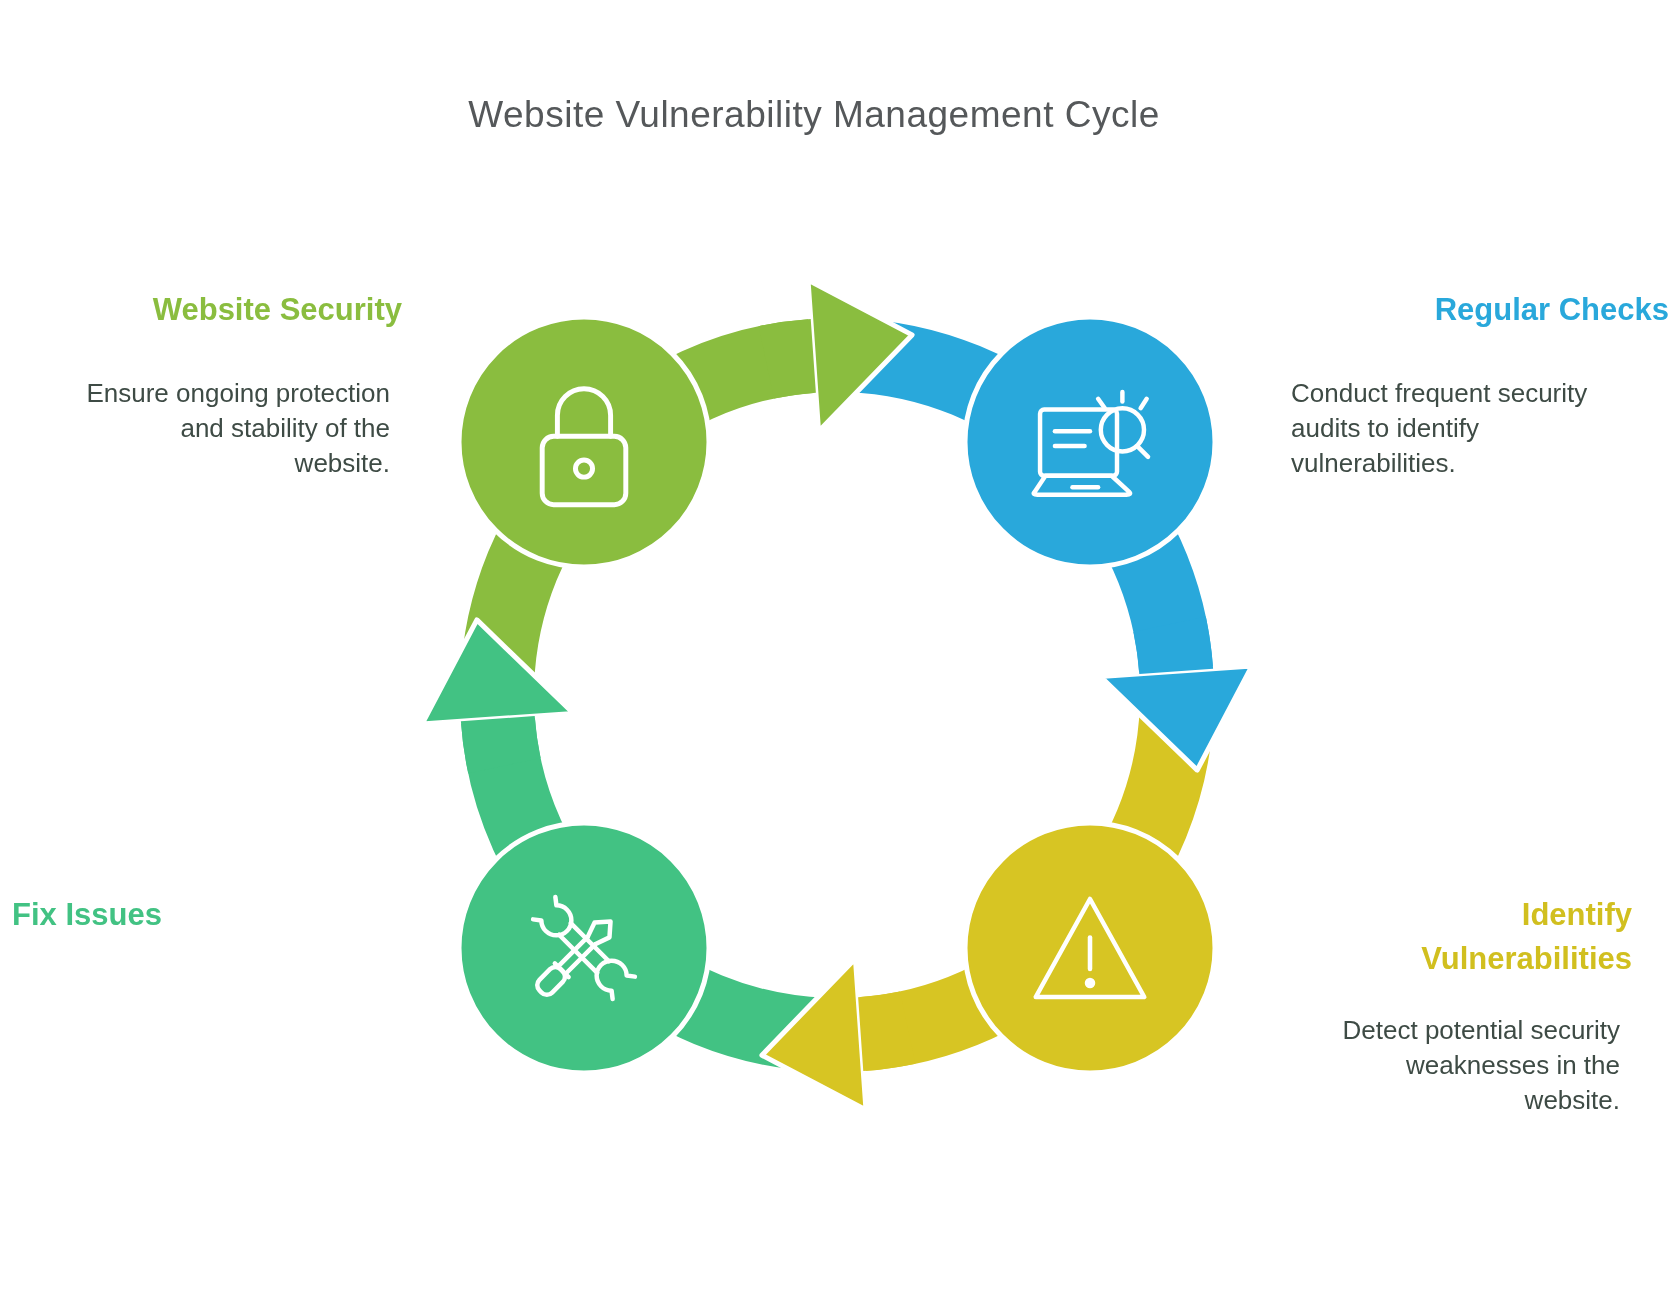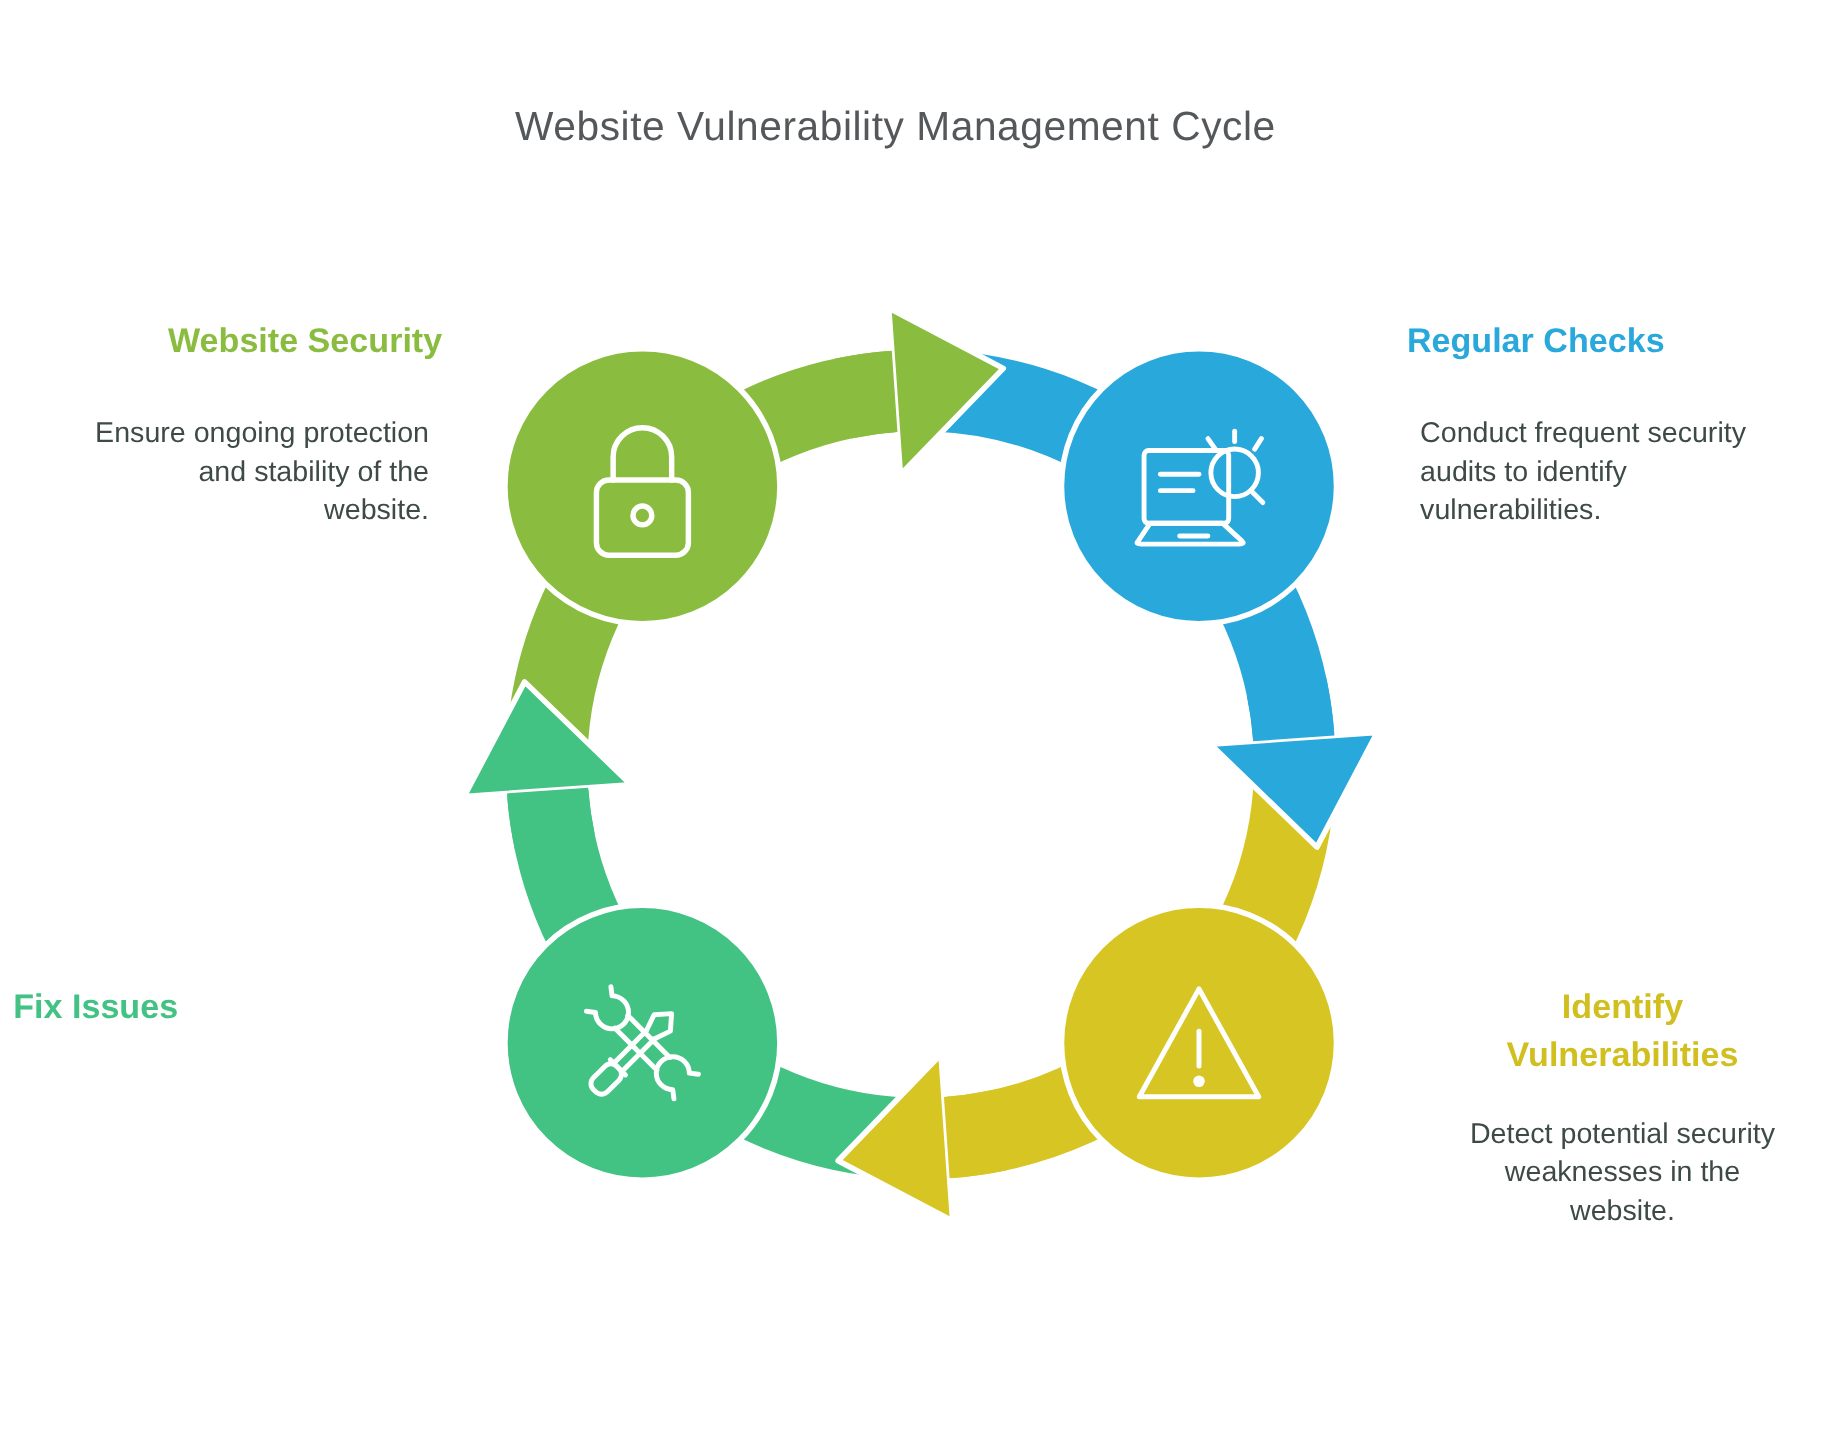--- a/index.html
+++ b/index.html
@@ -46,25 +46,25 @@
   .step p {
     margin: 12px;
     font-size: 26px;
     line-height: 35px;
     color: #3E4B45;
     white-space: nowrap;
   }
   .step-top-left     { right: 1278px; top: 288px; text-align: right; }
   .step-top-right    { left: 1279px;  top: 288px; text-align: left;  }
   .step-bottom-left  { right: 1278px; top: 893px; text-align: left; }
-  .step-bottom-right { left: 1280px;  top: 893px; text-align: center;  }
+  .step-bottom-right { left: 1242px;  top: 893px; text-align: right;  }
   .step-bottom-left h2, .step-bottom-right h2 { margin-bottom: 32px; }
 
   .c-green  { color: #8ABD3F; }
-  .c-blue   { color: #29A8DB; }
+  .c-blue   { color: #29A8DB; text-align: right; }
   .c-yellow { color: #D1BF1F; }
   .c-teal   { color: #42C283; }
 </style>
 </head>
 <body>
 
 <div class="canvas">
 
   <h1 class="page-title">Website Vulnerability Management Cycle</h1>
 

